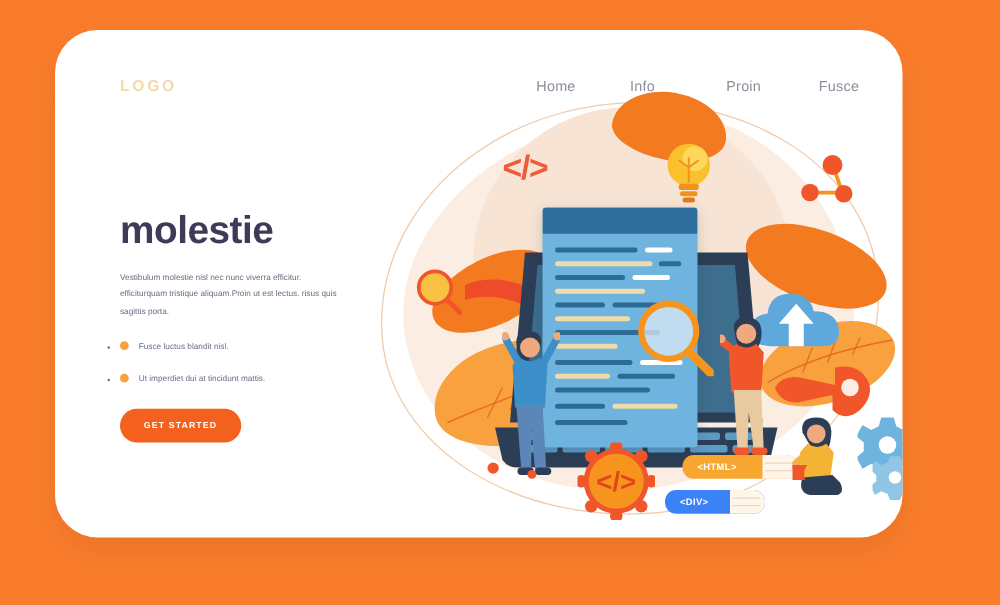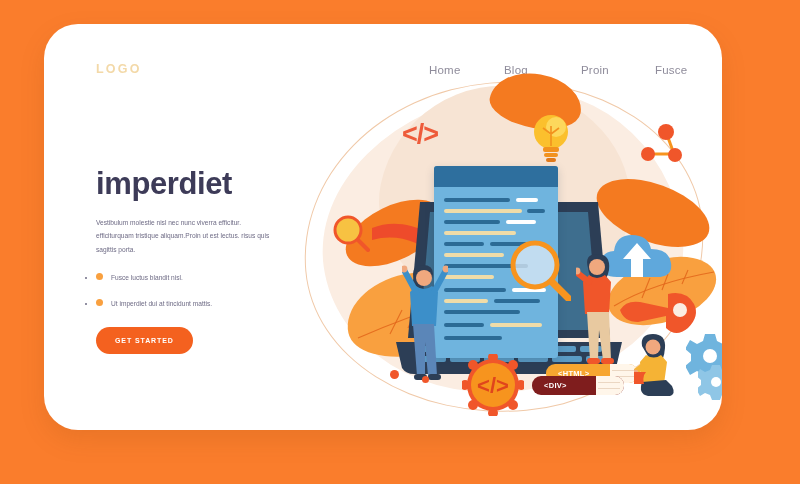--- a/index.html
+++ b/index.html
@@ -119,21 +119,21 @@
   .cloud { left: 305px; top: 163px; width: 76px; height: 58px; }
   .wrench { left: 322px; top: 220px; width: 84px; height: 56px; }
   .gear-blue { left: 392px; top: 268px; width: 48px; height: 48px; }
   .gear-blue2 { left: 404px; top: 300px; width: 36px; height: 36px; }
   .gear-code { left: 168px; top: 290px; width: 62px; height: 62px; }
 
   
   .book { position: absolute; height: 19px; border-radius: 9px;
     display: flex; align-items: center; }
   .book-html { left: 252px; top: 300px; width: 92px; background: #F7A630; }
-  .book-div  { left: 238px; top: 312px; width: 92px; background: #7f1d1d; }
+  .book-div  { left: 238px; top: 328px; width: 80px; background: #3b82f6; }
   .book-lbl { font-size: 7.5px; font-weight: 700; color: #FFFFFF;
     margin-left: 12px; letter-spacing: .3px; }
   .book-pages { position: absolute; right: 0; top: 0; width: 28px; height: 19px;
     background: #FFF6EA; border-radius: 0 9px 9px 0; }
   .book-pages::before, .book-pages::after {
     content:""; position:absolute; left: 2px; right: 4px; height: 1px;
     background: #EBD7C2; }
   .book-pages::before { top: 6px; }
   .book-pages::after  { top: 12px; }
 
@@ -149,28 +149,28 @@
 </head>
 <body>
 
 <div id="stage">
   <div id="card">
 
     <div class="logo">LOGO</div>
 
     <nav class="nav">
       <a href="#">Home</a>
-      <a href="#">Blog</a>
+      <a href="#">Info</a>
       <a href="#">Proin</a>
       <a href="#">Fusce</a>
     </nav>
 
     <h1 class="headline">
       <br>
-      <span>imperdiet</span>
+      <span>molestie</span>
     </h1>
 
     <p class="para">Vestibulum molestie nisl nec nunc viverra efficitur. efficiturquam tristique aliquam.Proin ut est lectus. risus quis sagittis porta.</p>
 
     <ul class="bullets">
       <li class="bullet">Fusce luctus blandit nisl.</li>
       <li class="bullet">Ut imperdiet dui at tincidunt mattis.</li>
     </ul>
 
     <button class="cta">GET STARTED</button>

